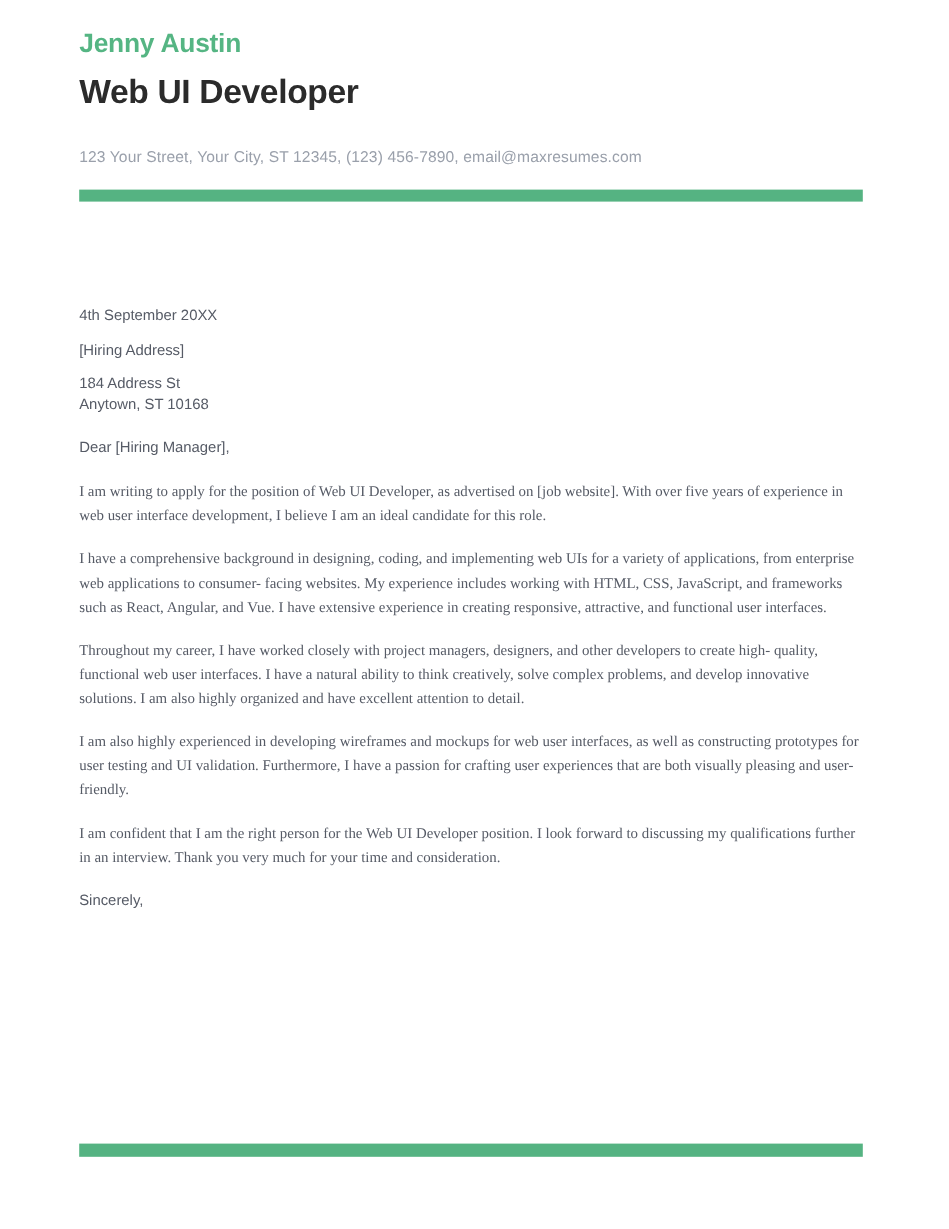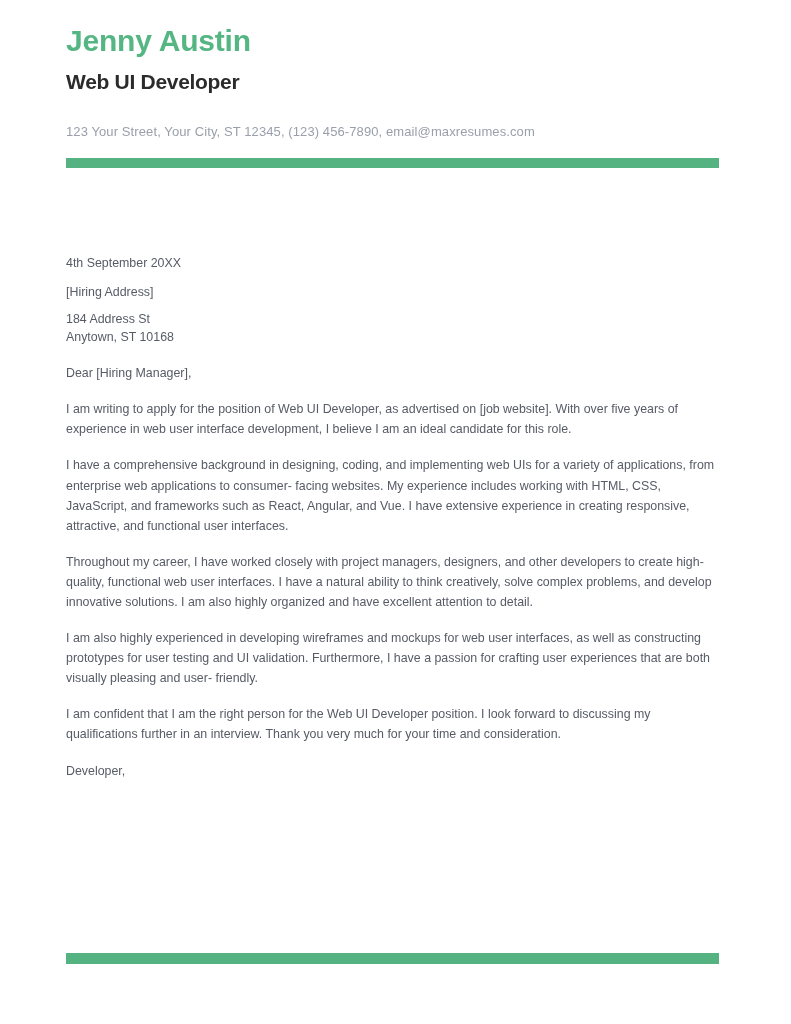--- a/index.html
+++ b/index.html
@@ -26,29 +26,29 @@
     left: 66px;
     top: 0;
     width: 653px;
   }
 
   
   .header-block {
     padding-top: 22px;
   }
   .applicant-name {
-    font-size: 30px;
+    font-size: 22px;
     font-weight: bold;
     color: #55b583;
     letter-spacing: -0.2px;
     line-height: 1.25;
     margin: 0;
   }
   .applicant-title {
-    font-size: 21px;
+    font-size: 28px;
     font-weight: bold;
     color: #2b2b2b;
     letter-spacing: -0.3px;
     line-height: 1.25;
     margin: 9px 0 0 0;
   }
   .contact-line {
     font-size: 13px;
     color: #9aa0ab;
     line-height: 1.5;
@@ -95,20 +95,21 @@
     line-height: 1.45;
   }
   .address-block div {
     margin: 0;
   }
   .salutation {
     margin: 0 0 17px 0;
   }
   .body-para {
     margin: 0 0 17px 0;
+    font-family: Liberation Serif, serif;
   }
   .sign-off {
     margin: 44px 0 0 0;
   }
   .signature-name {
     margin: 56px 0 0 0;
     font-size: 15px;
     font-weight: bold;
     color: #55b583;
     letter-spacing: -0.1px;
@@ -145,20 +146,20 @@
     <p class="body-para">I am writing to apply for the position of Web UI Developer, as advertised on [job website]. With over five years of experience in web user interface development, I believe I am an ideal candidate for this role.</p>
 
     <p class="body-para">I have a comprehensive background in designing, coding, and implementing web UIs for a variety of applications, from enterprise web applications to consumer- facing websites. My experience includes working with HTML, CSS, JavaScript, and frameworks such as React, Angular, and Vue. I have extensive experience in creating responsive, attractive, and functional user interfaces.</p>
 
     <p class="body-para">Throughout my career, I have worked closely with project managers, designers, and other developers to create high- quality, functional web user interfaces. I have a natural ability to think creatively, solve complex problems, and develop innovative solutions. I am also highly organized and have excellent attention to detail.</p>
 
     <p class="body-para">I am also highly experienced in developing wireframes and mockups for web user interfaces, as well as constructing prototypes for user testing and UI validation. Furthermore, I have a passion for crafting user experiences that are both visually pleasing and user- friendly.</p>
 
     <p class="body-para">I am confident that I am the right person for the Web UI Developer position. I look forward to discussing my qualifications further in an interview. Thank you very much for your time and consideration.</p>
 
-    <p class="sign-off">Developer,</p>
+    <p class="sign-off">Sincerely,</p>
 
 
   </div>
 
   <div class="rule rule-bottom"></div>
 
 </div>
 
 </body></html>

